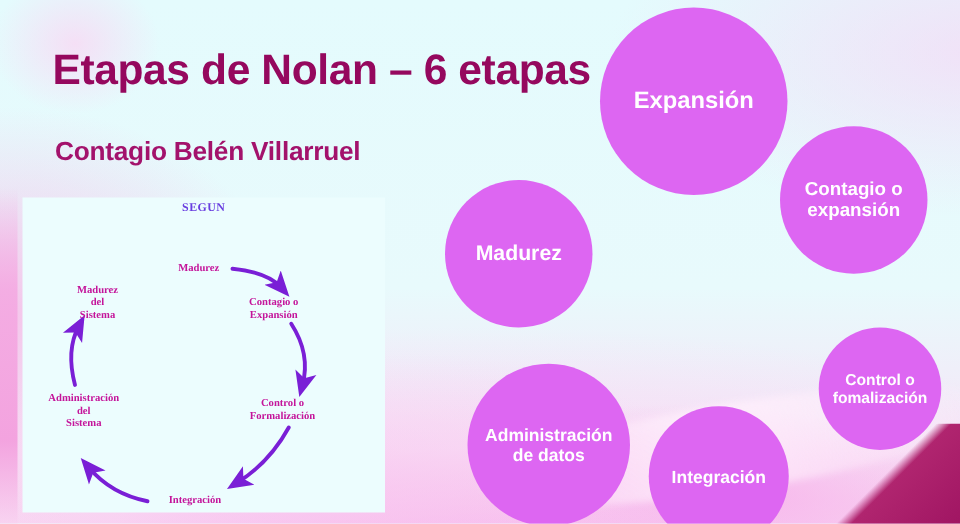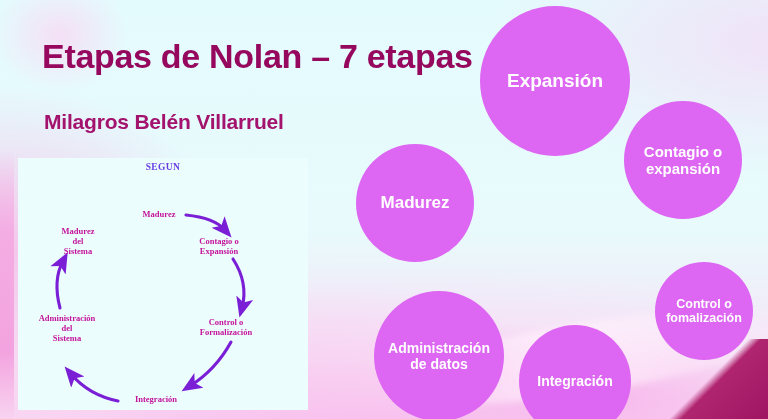--- a/index.html
+++ b/index.html
@@ -156,22 +156,22 @@
 <div id="slide">
 
   <div class="bg-base"></div>
   <div class="bg-topleft-blush"></div>
   <div class="bg-swirl-1"></div>
   <div class="bg-swirl-2"></div>
   <div class="bg-ribbon"></div>
   <div class="bg-left-strip"></div>
   <div class="bg-corner-dark"></div>
 
-  <div class="title">Etapas de Nolan – 7 etapas</div>
-  <div class="subtitle">Milagros Belén Villarruel</div>
+  <div class="title">Etapas de Nolan – 6 etapas</div>
+  <div class="subtitle">Contagio Belén Villarruel</div>
 
   <div class="diagram">
 
     <div class="heading">
       <div>SEGUN</div>
     </div>
 
     <svg width="290" height="252" viewBox="0 0 290 252">
       <defs>
         <marker id="ah" markerWidth="7" markerHeight="7" refX="3.4" refY="3.2" orient="auto" markerUnits="strokeWidth">

